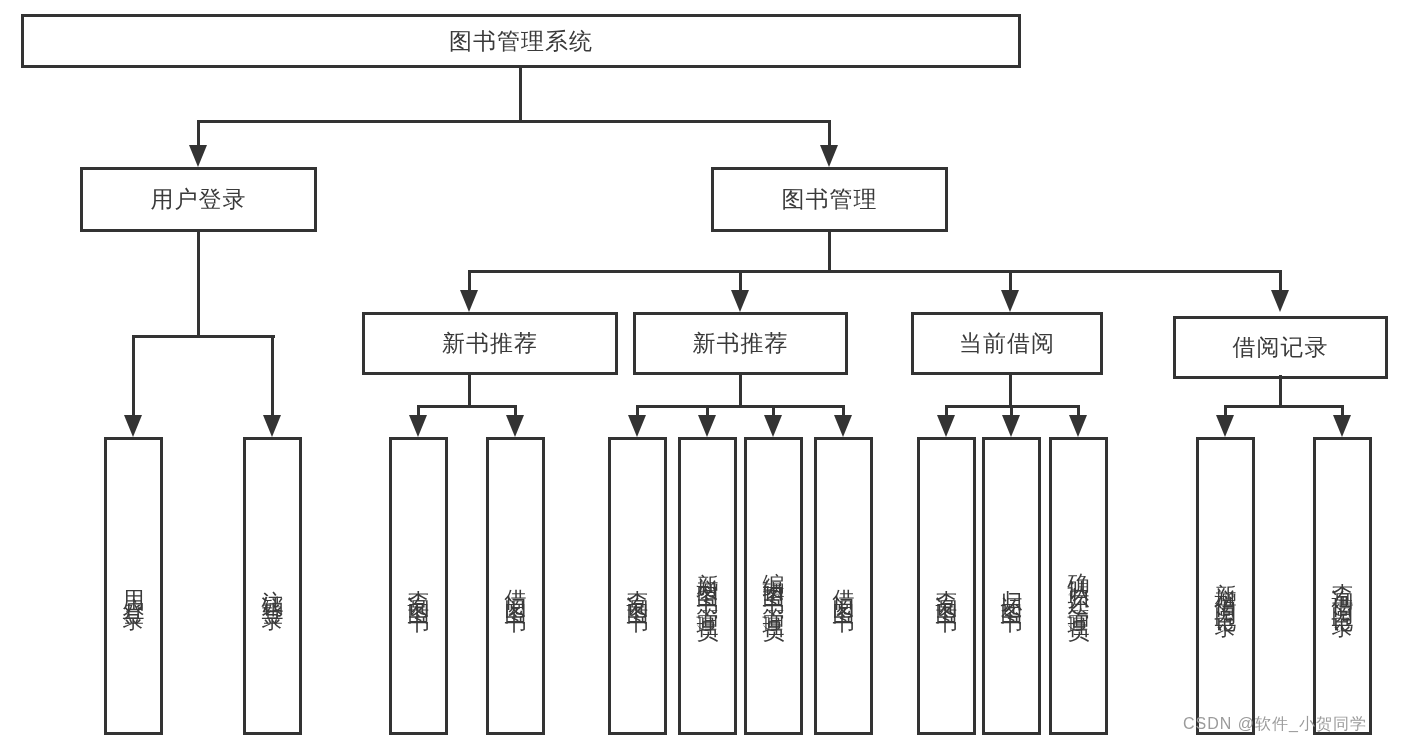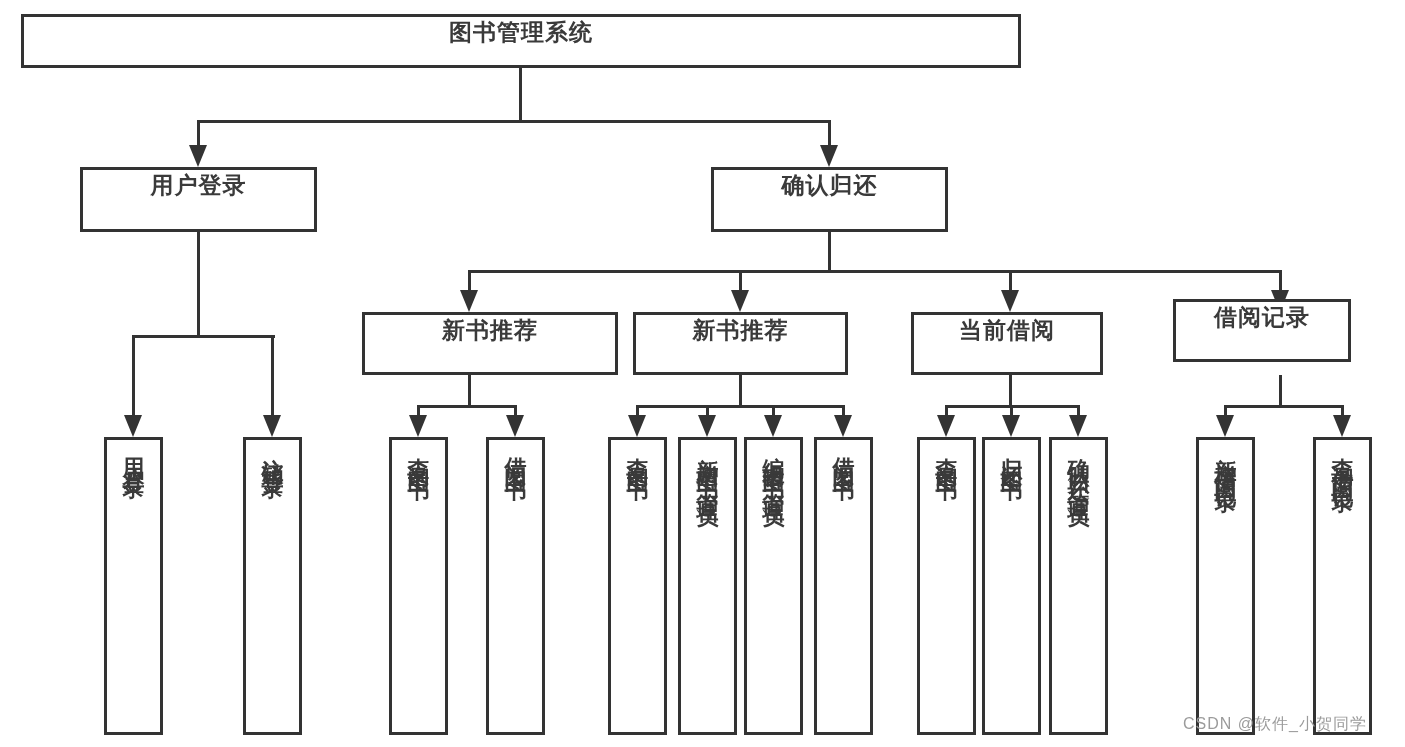--- a/index.html
+++ b/index.html
@@ -9,21 +9,21 @@
     background:#ffffff;
     font-family:"Liberation Sans","DejaVu Sans",sans-serif;
     color:#3a3a3a;
     overflow:hidden;
   }
   .box{
     position:absolute;
     background:#ffffff;
     border:3px solid #333333;
     box-sizing:border-box;
-    display:flex;align-items:flex-start;justify-content:center;font-weight:bold;
+    display:flex;align-items:center;justify-content:center;
   }
   .box .lbl{
     font-size:23px;
     letter-spacing:1px;
     color:#3a3a3a;
     white-space:nowrap;
   }
   .leaf .lbl{
     writing-mode:vertical-rl;
     text-orientation:mixed;
@@ -68,21 +68,21 @@
   <div class="hline" style="left:197px;top:120px;width:634px"></div>
   <div class="vline" style="left:197px;top:120px;height:28px"></div>
   <div class="arrow" style="left:189px;top:145px"></div>
   <div class="vline" style="left:828px;top:120px;height:28px"></div>
   <div class="arrow" style="left:820px;top:145px"></div>
 
   <div class="box" style="left:80px;top:167px;width:237px;height:65px">
     <span class="lbl">用户登录</span>
   </div>
   <div class="box" style="left:711px;top:167px;width:237px;height:65px">
-    <span class="lbl">确认归还</span>
+    <span class="lbl">图书管理</span>
   </div>
 
   <div class="vline" style="left:197px;top:232px;height:106px"></div>
   <div class="hline" style="left:132px;top:335px;width:143px"></div>
   <div class="vline" style="left:132px;top:335px;height:80px"></div>
   <div class="arrow" style="left:124px;top:415px"></div>
   <div class="vline" style="left:271px;top:335px;height:80px"></div>
   <div class="arrow" style="left:263px;top:415px"></div>
 
   <div class="vline" style="left:828px;top:232px;height:38px"></div>
@@ -98,21 +98,21 @@
 
   <div class="box" style="left:362px;top:312px;width:256px;height:63px">
     <span class="lbl">新书推荐</span>
   </div>
   <div class="box" style="left:633px;top:312px;width:215px;height:63px">
     <span class="lbl">新书推荐</span>
   </div>
   <div class="box" style="left:911px;top:312px;width:192px;height:63px">
     <span class="lbl">当前借阅</span>
   </div>
-  <div class="box" style="left:1173px;top:299px;width:178px;height:63px">
+  <div class="box" style="left:1173px;top:316px;width:215px;height:63px">
     <span class="lbl">借阅记录</span>
   </div>
 
   <div class="vline" style="left:468px;top:375px;height:33px"></div>
   <div class="hline" style="left:417px;top:405px;width:100px"></div>
   <div class="vline" style="left:417px;top:405px;height:12px"></div>
   <div class="arrow" style="left:409px;top:415px"></div>
   <div class="vline" style="left:514px;top:405px;height:12px"></div>
   <div class="arrow" style="left:506px;top:415px"></div>
 

